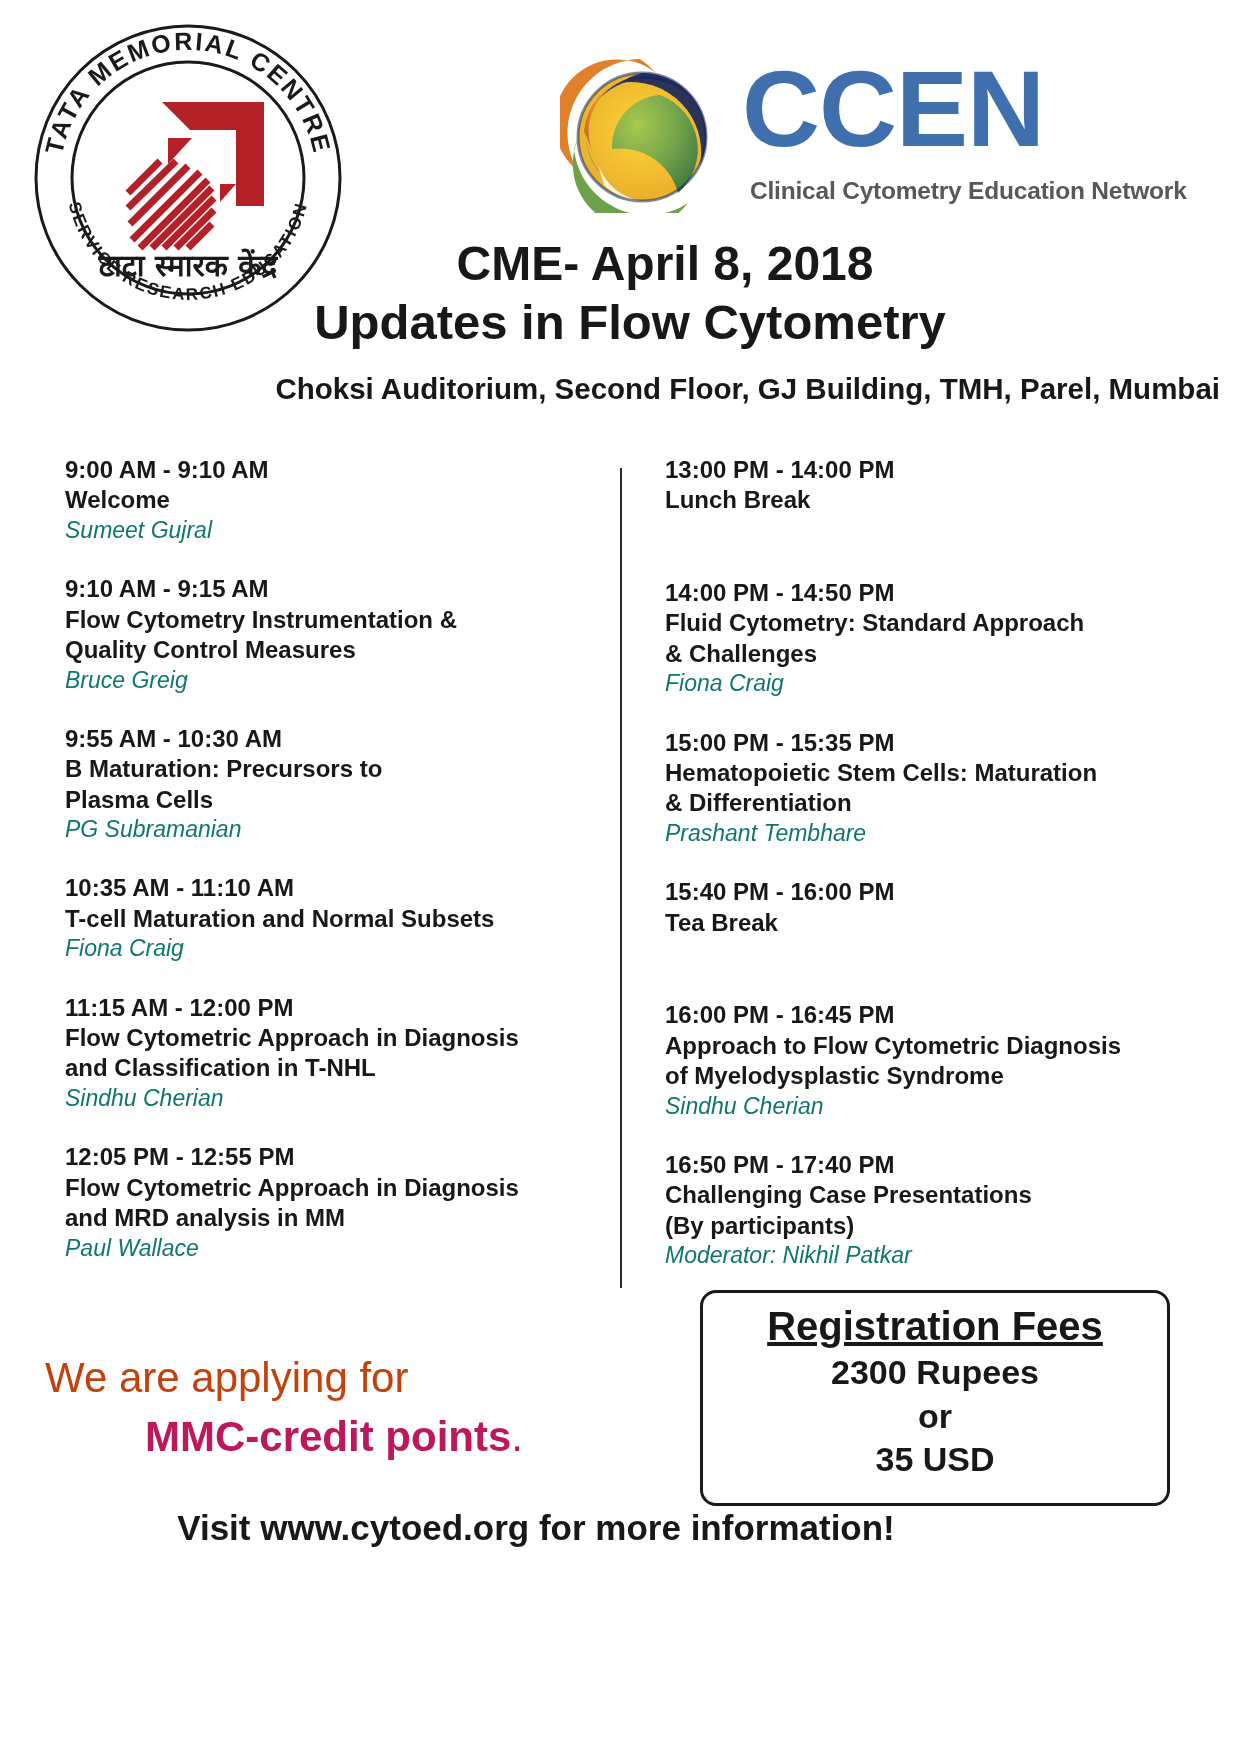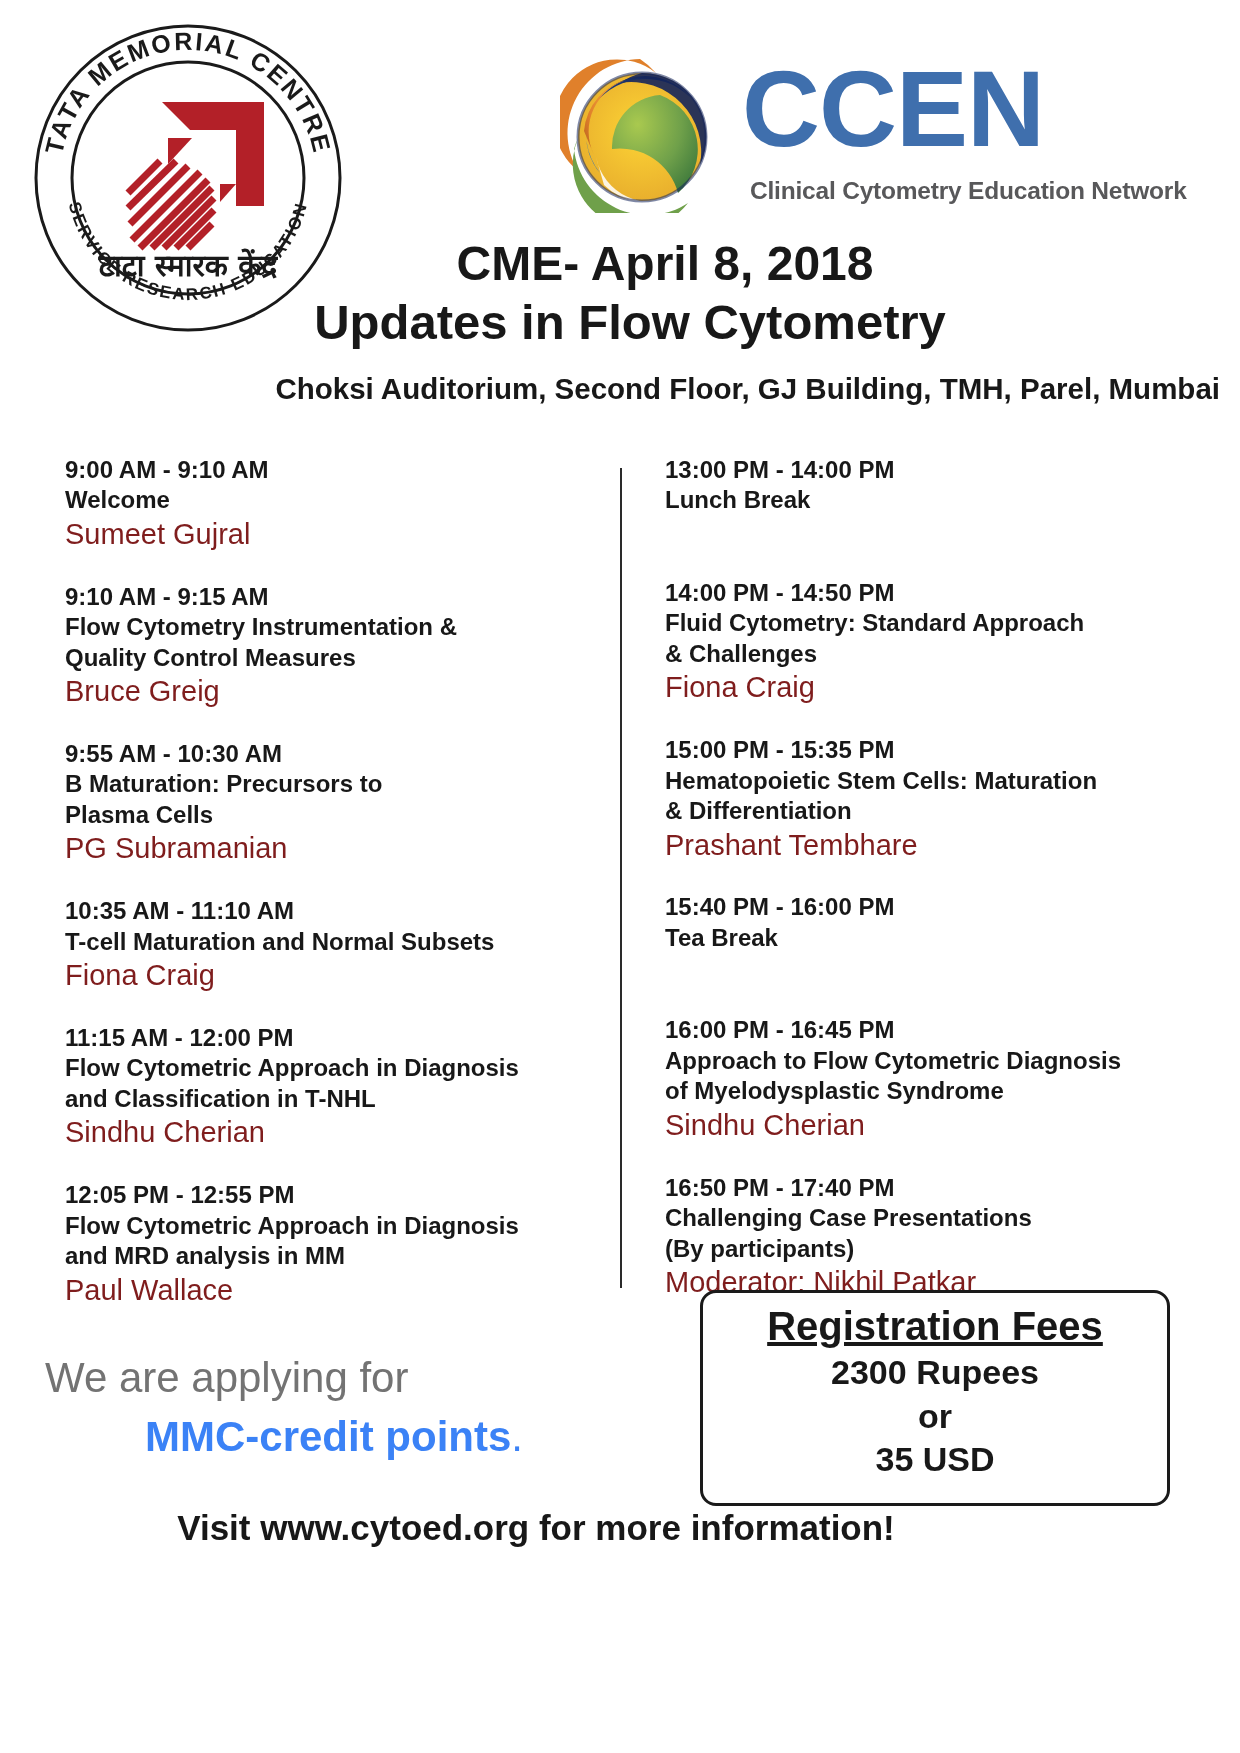--- a/index.html
+++ b/index.html
@@ -136,52 +136,53 @@
   }
   .s-title {
     font-family: "Liberation Sans", sans-serif;
     font-weight: bold;
     font-size: 24px;
     line-height: 1.27;
     color: #181818;
   }
   .s-speaker {
     font-family: "Liberation Sans", sans-serif;
+    font-style: italic;
     font-weight: normal;
-    font-size: 29px;
+    font-size: 23px;
     line-height: 1.27;
-    color: #7f1d1d;
+    color: #0f766e;
   }
 
   
   .footer {
     position: absolute;
     left: 0;
     top: 1290px;
     width: 1240px;
     height: 463px;
   }
   .mmc-block {
     position: absolute;
     left: 40px;
     top: 62px;
     width: 620px;
   }
   .mmc-line1 {
     font-family: "Liberation Sans", sans-serif;
     font-weight: normal;
     font-size: 42px;
-    color: #737373;
+    color: #c2410c;
     line-height: 1.25;
     padding-left: 5px;
   }
   .mmc-line2 {
     font-family: "Liberation Sans", sans-serif;
     font-size: 42px;
-    color: #3b82f6;
+    color: #be185d;
     line-height: 1.25;
     padding-left: 105px;
     margin-top: 6px;
   }
   .mmc-line2 b { font-weight: bold; }
 
   .fees-box {
     position: absolute;
     left: 700px;
     top: 0px;

